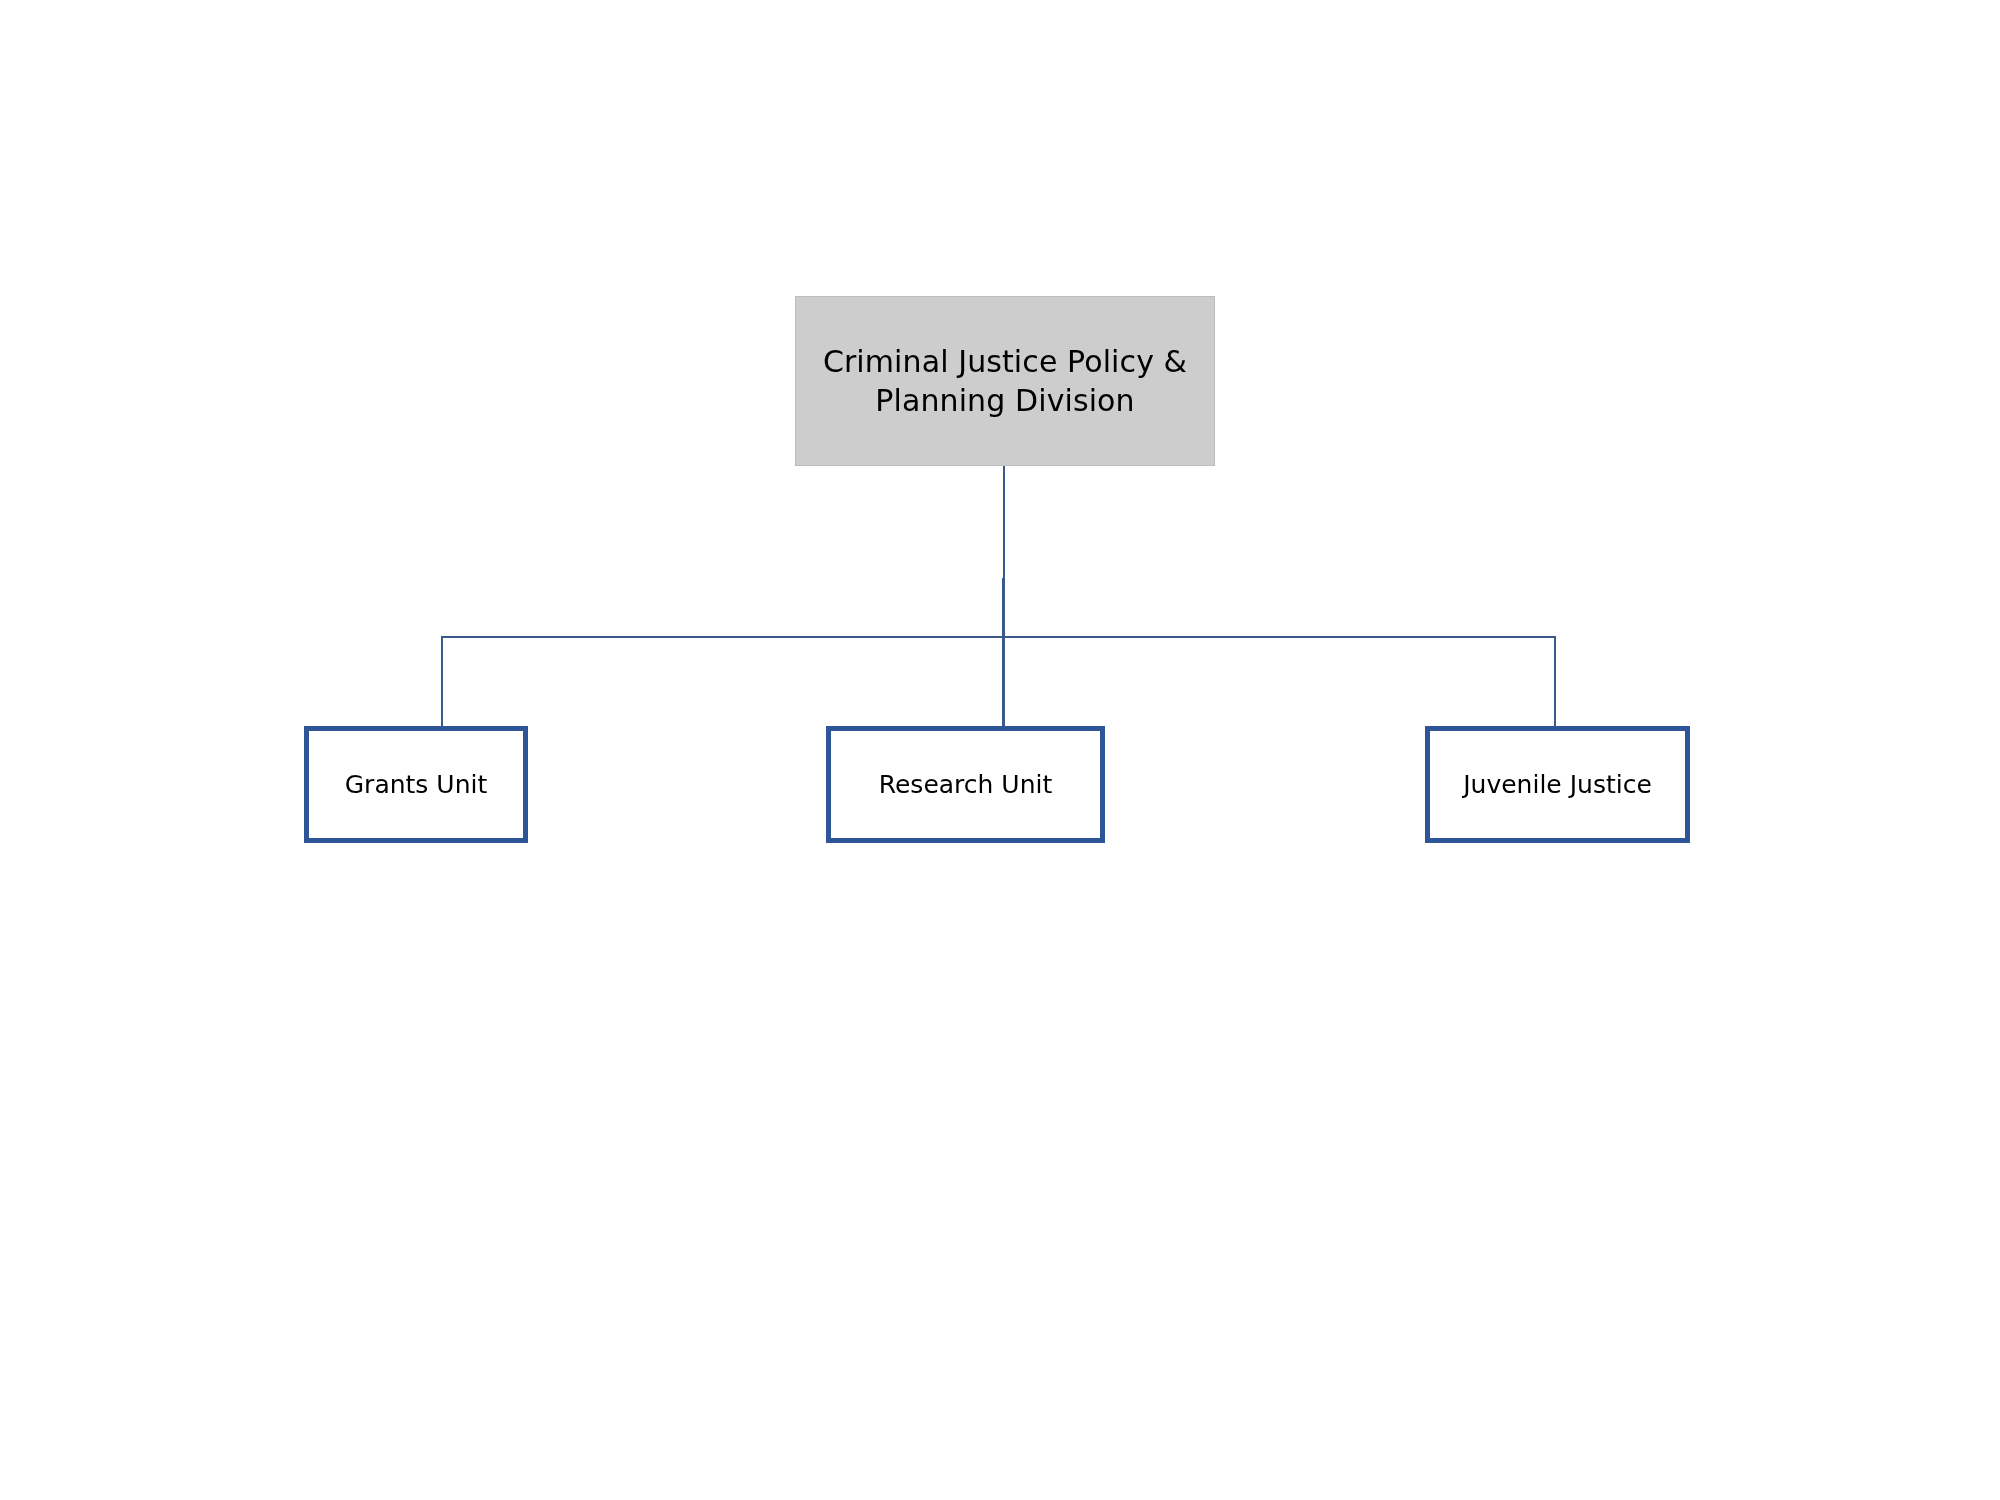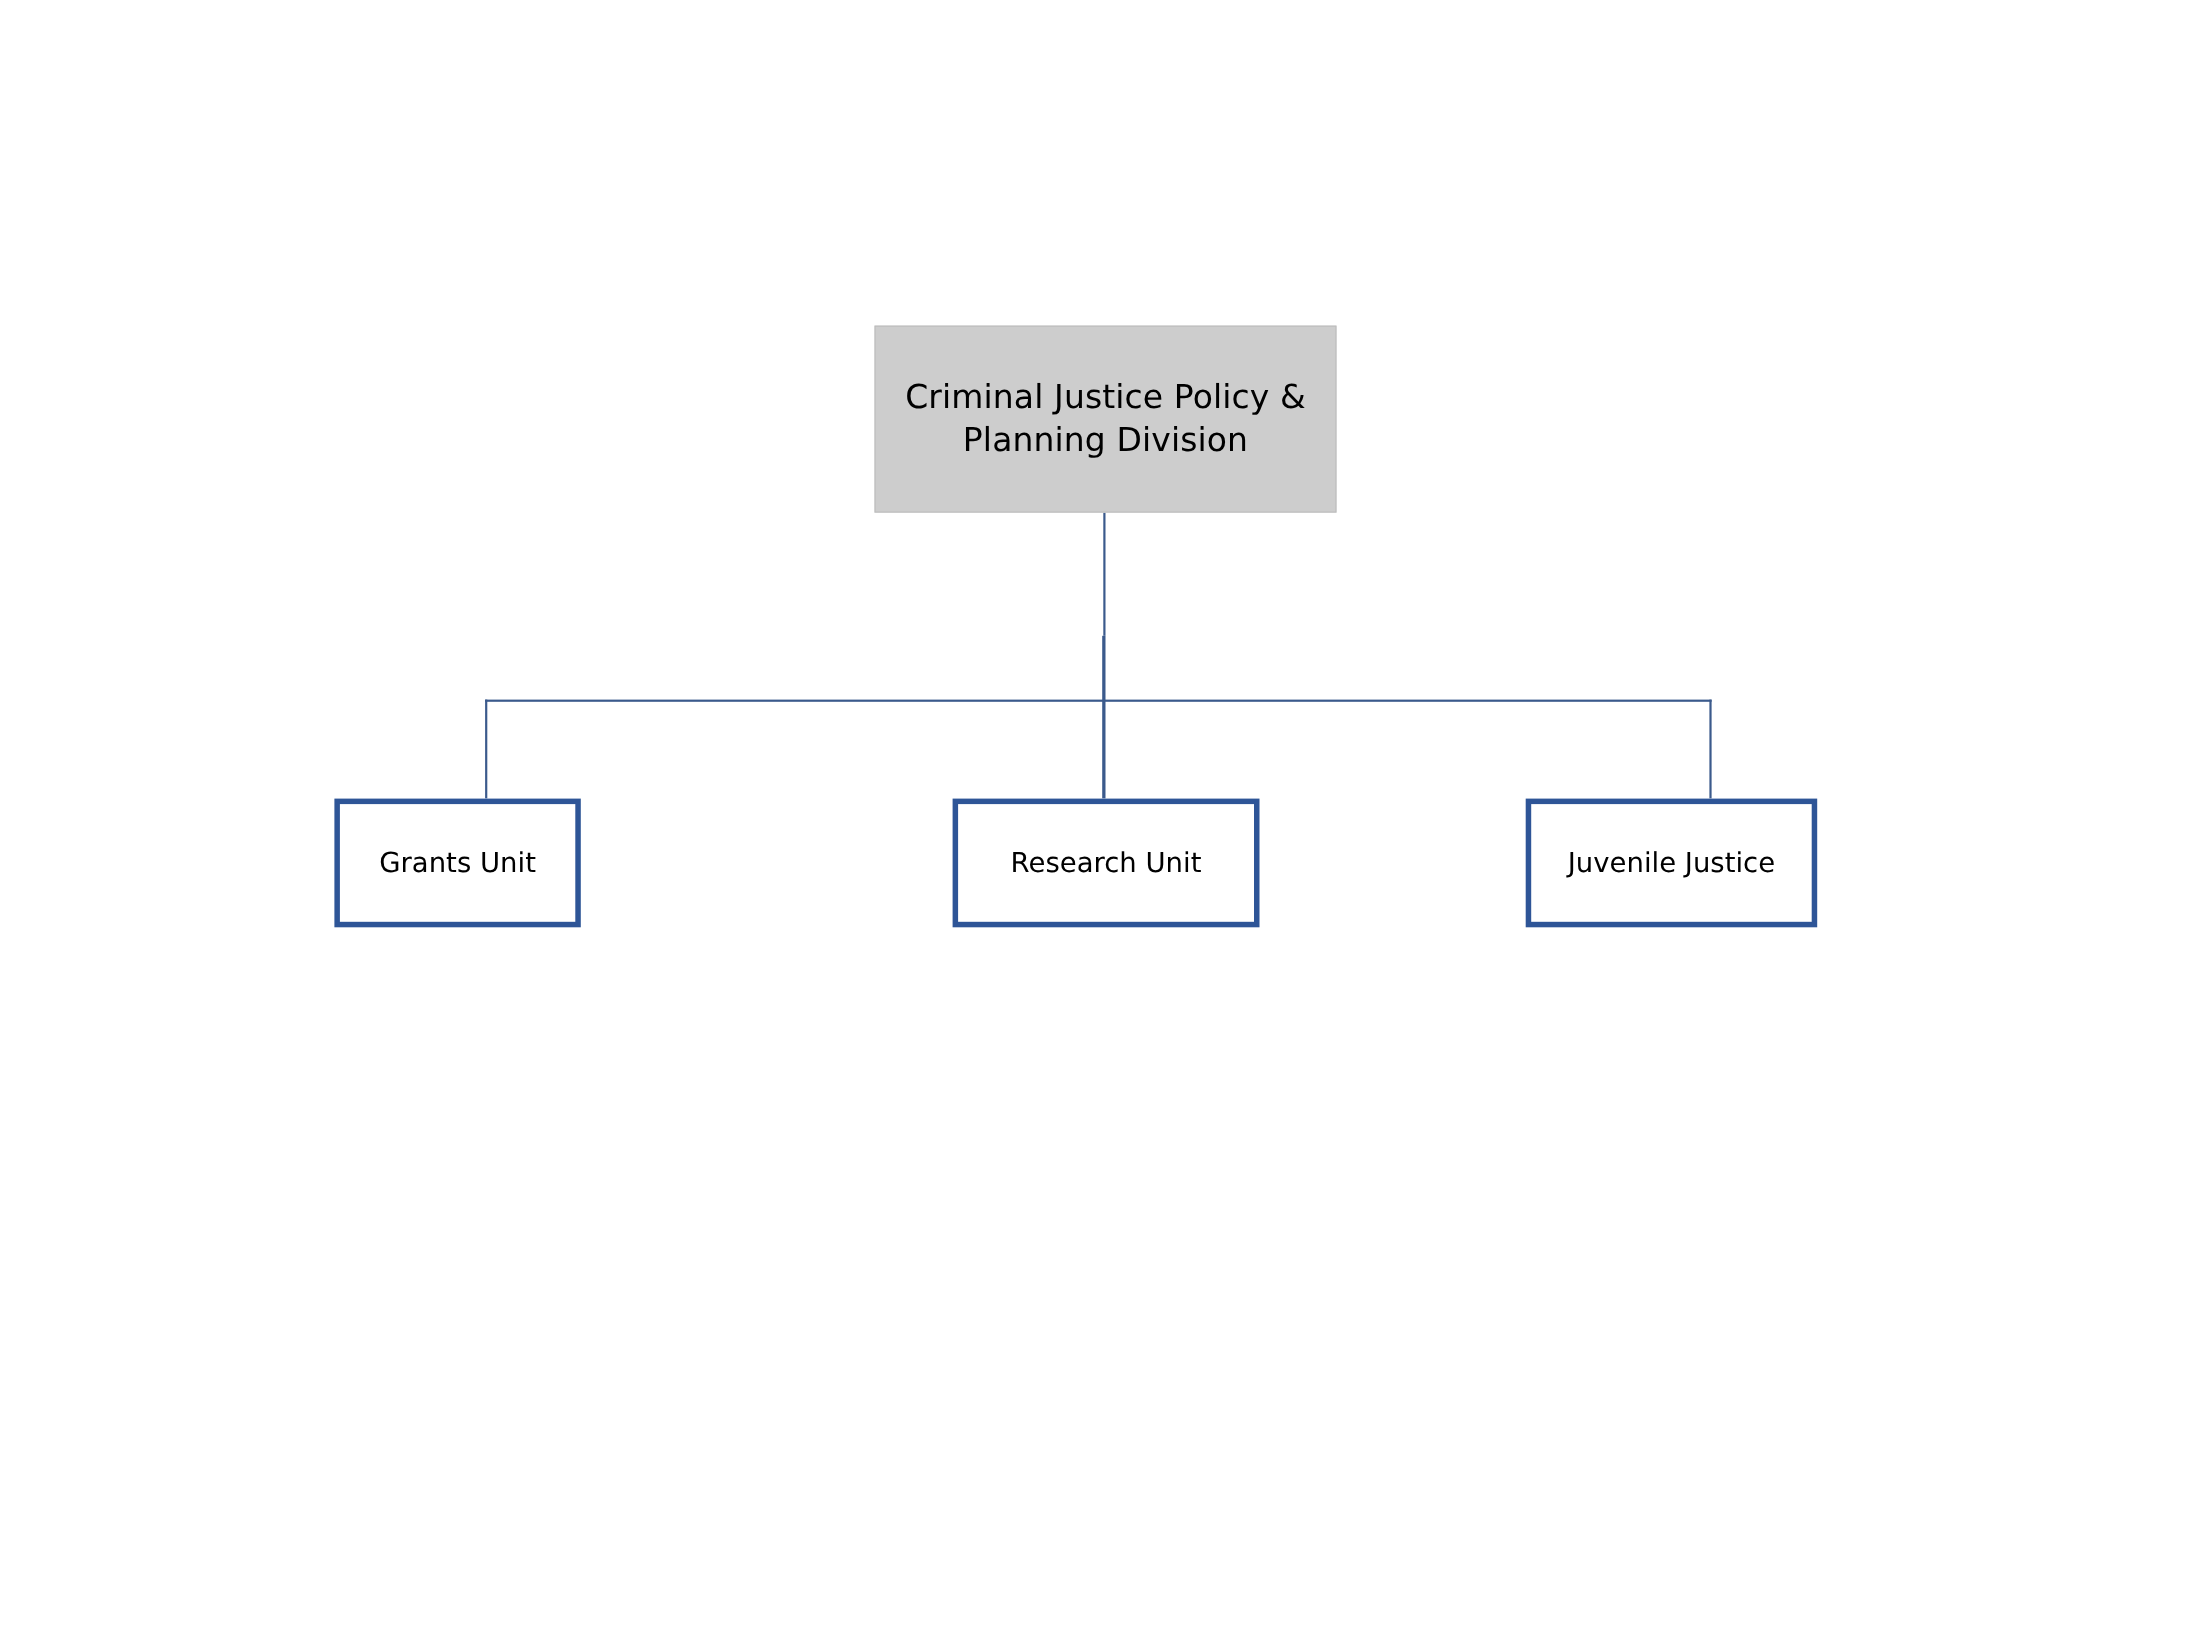--- a/index.html
+++ b/index.html
@@ -58,22 +58,22 @@
   }
   .node-child .node-label {
     font-size: 25px;
     line-height: 1.25;
     color: #000000;
     padding: 0 10px;
     font-weight: 400;
   }
 
   #child-0 { left: 304px;  width: 224px; }
-  #child-1 { left: 866px;  width: 279px; }
-  #child-2 { left: 1387px; width: 265px; }
+  #child-1 { left: 826px;  width: 279px; }
+  #child-2 { left: 1425px; width: 265px; }
 
   
   .conn {
     position: absolute;
     background: #3b5a8c;
   }
   
   #conn-trunk-upper {
     left: 1003px;
     top: 466px;

